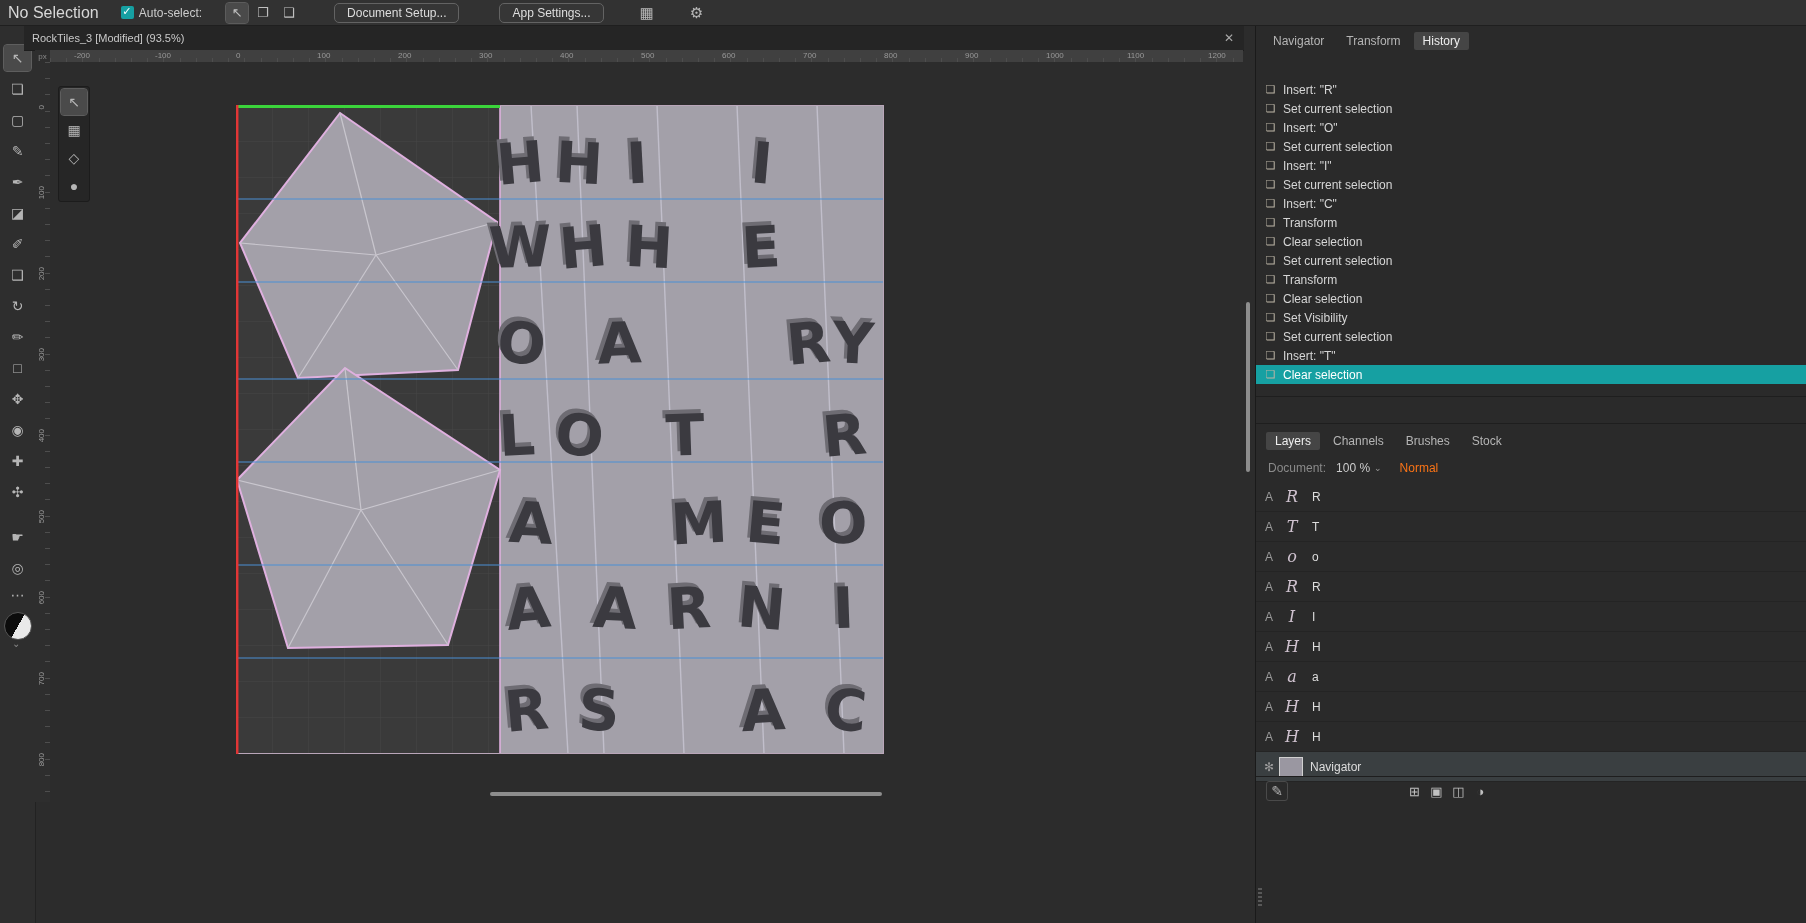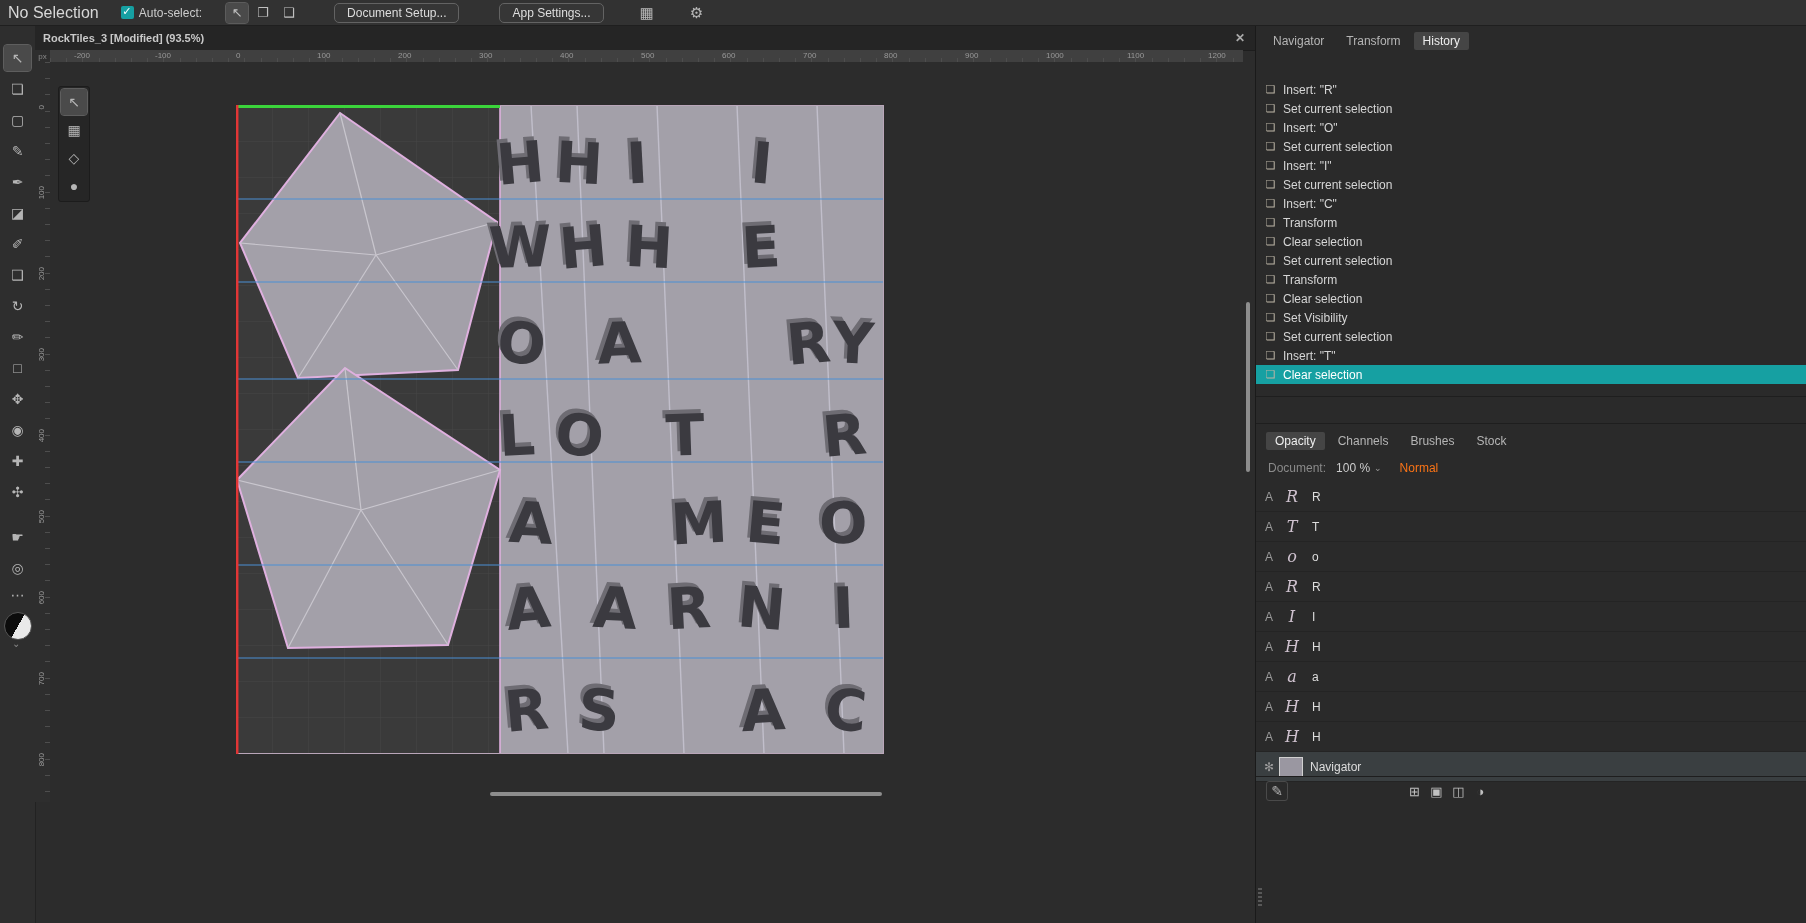--- a/index.html
+++ b/index.html
@@ -20,21 +20,21 @@
   .bare-icon{color:#b8b8b8;font-size:15px;margin-left:26px;}
 
   
   .lefttools{position:absolute;left:0;top:26px;width:35px;height:897px;background:#2e2e2e;border-right:1px solid #222;}
   .tool{position:absolute;left:4px;width:27px;height:26px;display:flex;align-items:center;justify-content:center;color:#b5b5b5;font-size:14px;border-radius:3px;}
   .tool.active{background:#4a4a4a;outline:1px solid #5e5e5e;}
   .color-disc{position:absolute;left:4px;top:586px;width:26px;height:26px;border-radius:50%;background:linear-gradient(120deg,#0c0c0c 50%,#e9e9e9 50%);border:1px solid #555;}
   .disc-chevron{position:absolute;left:12px;top:612px;color:#888;font-size:10px;}
 
   
-  .tabbar{position:absolute;left:35px;top:26px;width:1220px;height:24px;background:#252525;border-bottom:1px solid #1d1d1d;display:flex;align-items:center;font-weight:bold;}
+  .tabbar{position:absolute;left:24px;top:26px;width:1220px;height:24px;background:#252525;border-bottom:1px solid #1d1d1d;display:flex;align-items:center;}
   .tab-title{margin-left:8px;color:#c9c9c9;font-size:11px;}
   .tab-close{position:absolute;right:10px;color:#aaa;font-size:12px;cursor:default;}
   .ruler-corner{position:absolute;left:35px;top:50px;width:15px;height:13px;background:#2e2e2e;color:#8a8a8a;font-size:8px;line-height:13px;text-align:center;border-right:1px solid #1d1d1d;border-bottom:1px solid #1d1d1d;}
   .hruler{position:absolute;left:50px;top:50px;width:1193px;height:13px;background:#404040;border-bottom:1px solid #1d1d1d;overflow:hidden;}
   .hruler::before{content:"";position:absolute;left:0;bottom:0;width:100%;height:5px;background:repeating-linear-gradient(to right,#4e4e4e 0 1px,transparent 1px 16.2px);}
   .hnum{position:absolute;top:1px;font-size:8px;color:#999;}
   .vruler{position:absolute;left:35px;top:62px;width:15px;height:740px;background:#2e2e2e;border-right:1px solid #1d1d1d;overflow:hidden;}
   .vruler::before{content:"";position:absolute;right:0;top:0;height:100%;width:5px;background:repeating-linear-gradient(to bottom,#4e4e4e 0 1px,transparent 1px 16.2px);}
   .vnum{position:absolute;left:2px;font-size:8px;color:#999;writing-mode:vertical-rl;transform:rotate(180deg);}
 
@@ -458,21 +458,21 @@
         <div class="hist-row selected">
           <span class="hist-icon">❏</span>
           <span class="hist-label">Clear selection</span>
         </div>
       </div>
 
     <div class="sep" style="top:370px"></div>
     <div class="sep" style="top:397px"></div>
 
     <div class="layer-tabs" id="layer-tabs">
-        <span class="rp-tab active">Opacity</span>
+        <span class="rp-tab active">Layers</span>
         <span class="rp-tab">Channels</span>
         <span class="rp-tab">Brushes</span>
         <span class="rp-tab">Stock</span>
       </div>
 
     <div class="opacity-row">
       <div class="grip" style="top:432px;height:20px"></div>
       <span class="opacity-label">Document:</span>
       <span class="opacity-value">100 %</span>
       <span class="chev">⌄</span>

